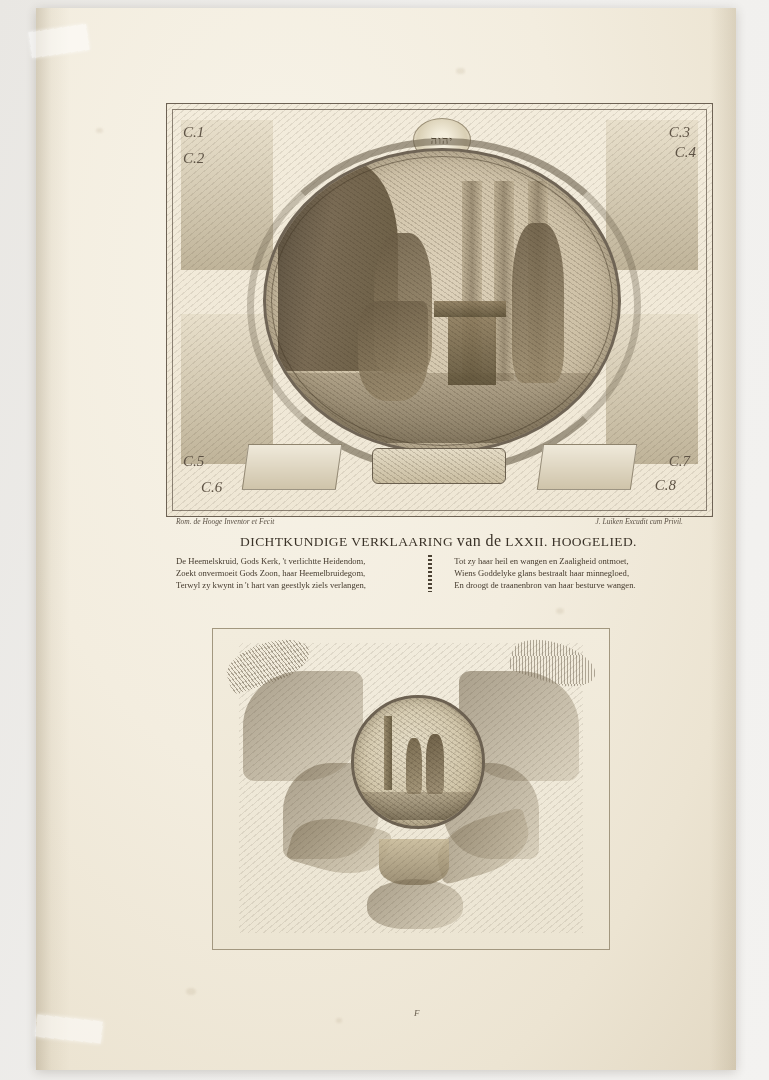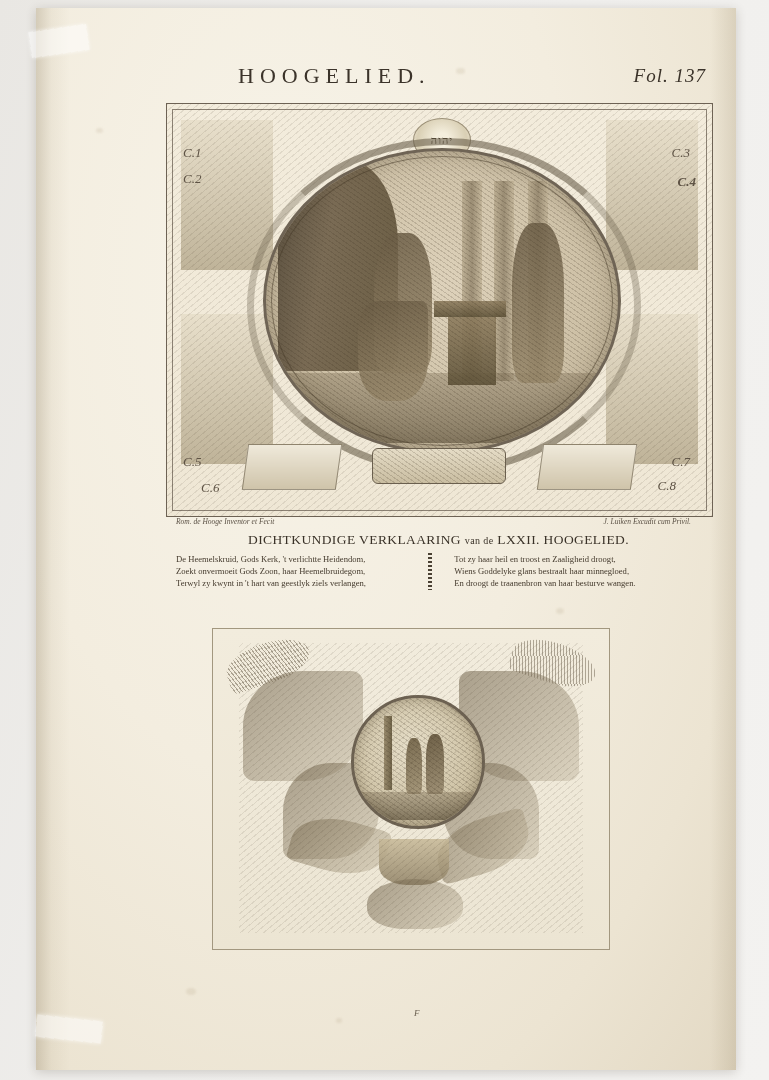--- a/index.html
+++ b/index.html
@@ -117,24 +117,23 @@
     border: 1px solid #8b8173;
   }
 
   .engraving {
     position: absolute;
     inset: 0;
   }
 
   .corner-label {
     position: absolute;
-    font-size: 13px;
+    font-size: 15px;
     font-style: italic;
     color: #5e5345;
-    margin-top: 21px;
   }
 
   
   #oval {
     position: absolute;
     left: 96px;
     top: 44px;
     width: 352px;
     height: 300px;
     border-radius: 50%;
@@ -277,37 +276,37 @@
     position: absolute;
     left: 130px;
     top: 509px;
     width: 545px;
     height: 12px;
     font-size: 7.5px;
     font-style: italic;
     color: #5a5044;
   }
   #credit-left { position: absolute; left: 10px; top: 0; }
-  #credit-right { position: absolute; right: 20px; top: 0; }
+  #credit-right { position: absolute; right: 28px; top: 0; }
 
   
   #verse-block {
     position: absolute;
     left: 130px;
     top: 524px;
     width: 545px;
   }
   #verse-title {
     text-align: center;
     font-size: 13.5px;
     letter-spacing: 0.4px;
     color: #3a3228;
     margin-bottom: 5px;
   }
-  #verse-title .small-caps { font-size: 10px; }
+  #verse-title .small-caps { font-size: 16px; }
   #verse-cols {
     position: relative;
     display: flex;
     justify-content: space-between;
     padding: 0 10px;
   }
   .verse-col {
     width: 47%;
     font-size: 8.6px;
     line-height: 1.42;
@@ -404,24 +403,20 @@
   <div id="sheet">
 
     <div class="spot" style="left:60px; top:120px; width:7px; height:5px;"></div>
     <div class="spot" style="left:420px; top:60px; width:9px; height:6px;"></div>
     <div class="spot" style="left:520px; top:600px; width:8px; height:6px;"></div>
     <div class="spot" style="left:150px; top:980px; width:10px; height:7px;"></div>
     <div class="spot" style="left:300px; top:1010px; width:6px; height:5px;"></div>
     <div class="tape" style="left:-6px; top:20px; width:58px; height:26px; transform:rotate(-8deg);"></div>
     <div class="tape" style="left:0px; top:1010px; width:66px; height:22px; transform:rotate(6deg);"></div>
 
-    <div id="header">
-      <div id="running-title">HOOGELIED.</div>
-      <div id="folio">Fol. 137</div>
-    </div>
 
     <div id="plate-top">
       <div id="plate-top-inner"></div>
 
       <div class="engraving">
 
         <div class="vignette" style="left:14px; top:16px; width:92px; height:150px;"></div>
         <div class="vignette" style="right:14px; top:16px; width:92px; height:150px;"></div>
         <div class="vignette" style="left:14px; top:210px; width:92px; height:150px;"></div>
         <div class="vignette" style="right:14px; top:210px; width:92px; height:150px;"></div>
@@ -442,21 +437,21 @@
           <div class="figure" style="left:92px; top:150px; width:70px; height:100px; border-radius:30% 10% 40% 40%;"></div>
           <div class="figure" style="left:246px; top:72px; width:52px; height:160px;"></div>
           <div class="table-obj" style="left:168px; top:150px; width:72px; height:16px;"></div>
           <div class="table-obj" style="left:182px; top:166px; width:48px; height:68px;"></div>
           <div class="hatch"></div>
         </div>
 
         <div class="corner-label" style="left:16px; top:20px;">C.1</div>
         <div class="corner-label" style="left:16px; top:46px;">C.2</div>
         <div class="corner-label" style="right:22px; top:20px;">C.3</div>
-        <div class="corner-label" style="right:16px; top:49px;font-weight:bold;">C.4</div>
+        <div class="corner-label" style="right:16px; top:40px;">C.4</div>
         <div class="corner-label" style="left:16px; bottom:46px;">C.5</div>
         <div class="corner-label" style="left:34px; bottom:20px;">C.6</div>
         <div class="corner-label" style="right:22px; bottom:46px;">C.7</div>
         <div class="corner-label" style="right:36px; bottom:22px;">C.8</div>
 
         <div class="banner" style="left:78px;"></div>
         <div class="banner" style="right:78px;"></div>
 
         <div id="medallion-small">
           <div class="hatch"></div>
@@ -477,21 +472,21 @@
         <span>LXXII. HOOGELIED.</span>
       </div>
       <div id="verse-cols">
         <div id="verse-divider"></div>
         <div class="verse-col left">
           <div>De Heemelskruid, Gods Kerk, 't verlichtte Heidendom,</div>
           <div>Zoekt onvermoeit Gods Zoon, haar Heemelbruidegom,</div>
           <div>Terwyl zy kwynt in 't hart van geestlyk ziels verlangen,</div>
         </div>
         <div class="verse-col right">
-          <div>Tot zy haar heil en troost en Zaaligheid droogt,</div>
+          <div>Tot zy haar heil en wangen en Zaaligheid ontmoet,</div>
           <div>Wiens Goddelyke glans bestraalt haar minnegloed,</div>
           <div>En droogt de traanenbron van haar besturve wangen.</div>
         </div>
       </div>
     </div>
 
     <div id="plate-bottom">
       <div id="cartouche">
 
         <div class="feather" style="left:-14px; top:0px;"></div>

